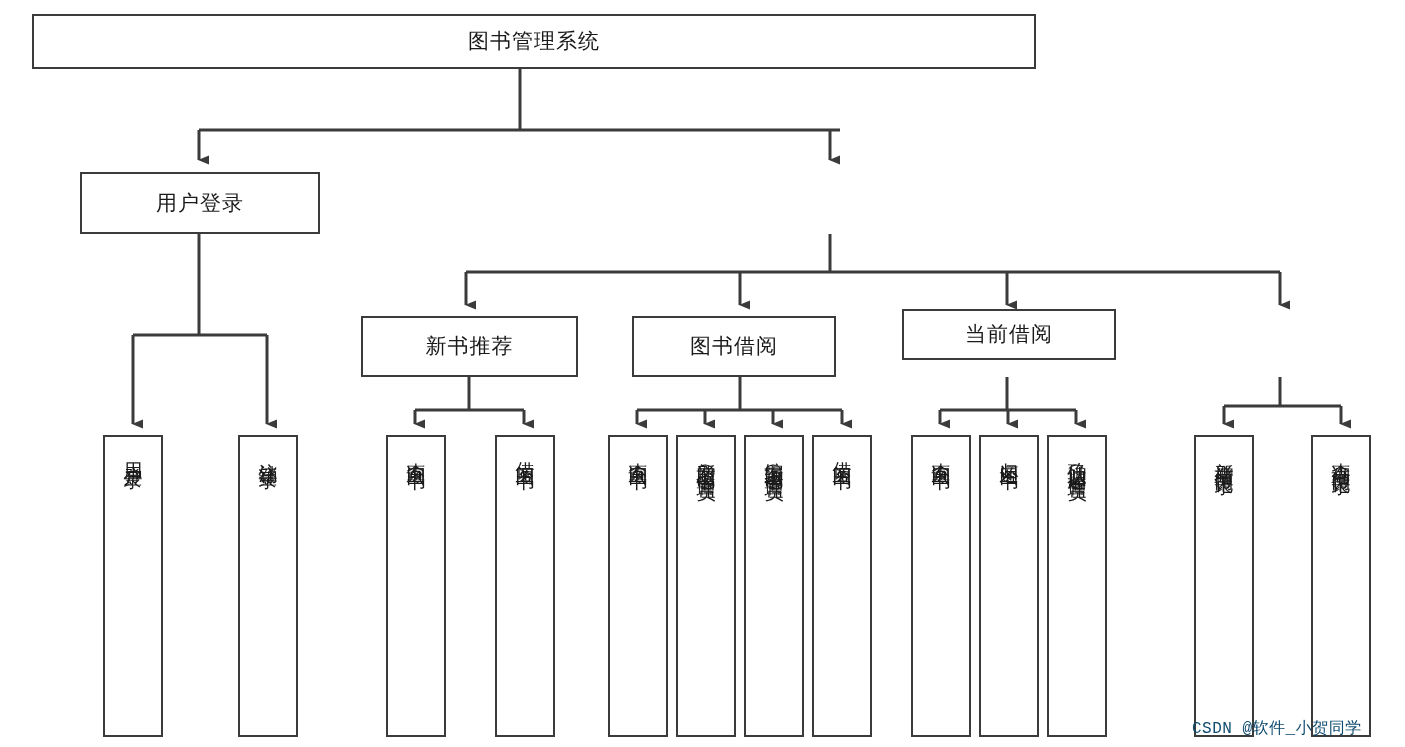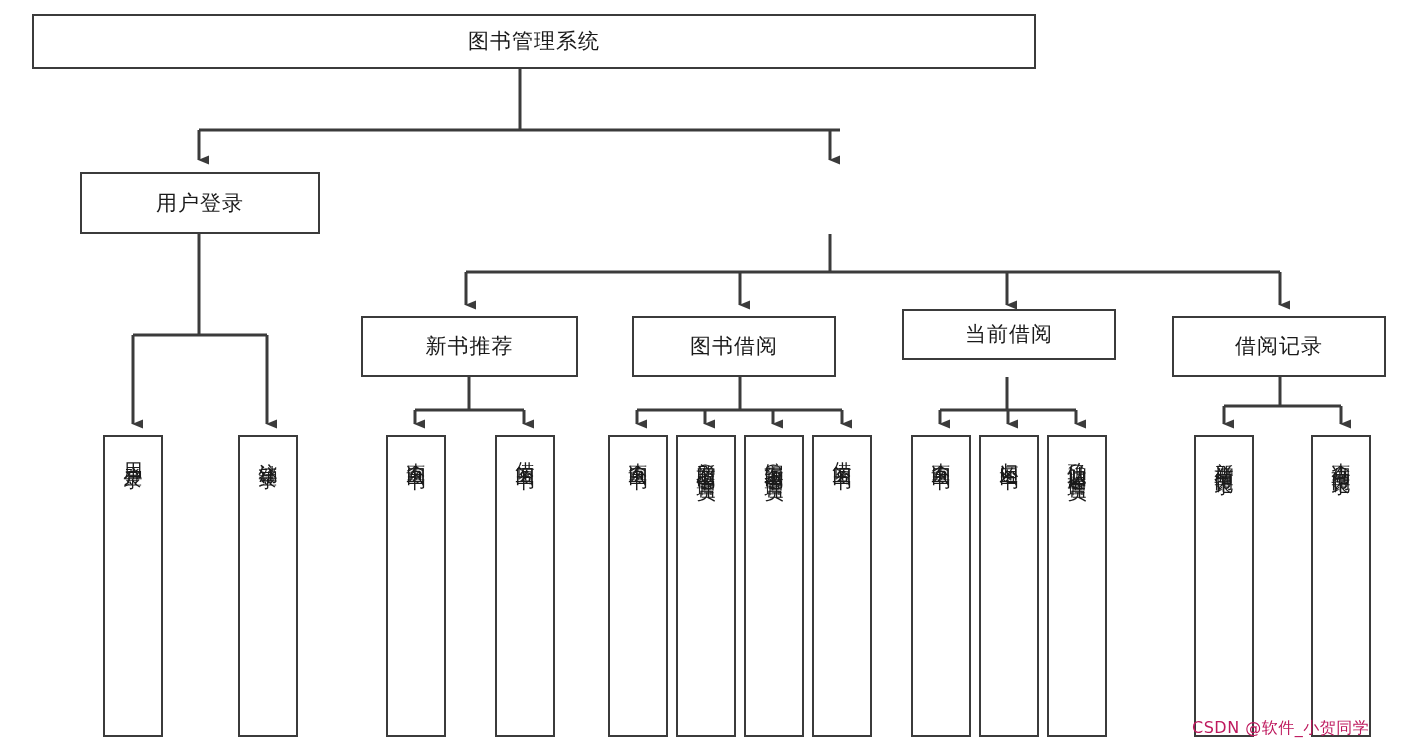--- a/index.html
+++ b/index.html
@@ -53,23 +53,24 @@
     writing-mode: vertical-rl;
     text-orientation: upright;
     font-size: 19px;
     letter-spacing: 3px;
     line-height: 1.05;
     white-space: nowrap;
   }
   .watermark {
     position: absolute;
     font-size: 16px;
-    color: #be185d;
+    color: #0c4a6e;
     white-space: nowrap;
     letter-spacing: 0.5px;
+    font-family: Liberation Mono, monospace;
   }
 </style>
 </head>
 <body>
 
 <div id="canvas">
 
   <svg class="edges" viewBox="0 0 1405 747">
     <defs>
       <marker id="arrow" markerWidth="10" markerHeight="11" refX="4.6" refY="10" orient="auto" markerUnits="userSpaceOnUse">
@@ -130,23 +131,20 @@
 
   <div class="node horizontal" style="left:632px; top:316px; width:204px; height:61px;">
     <span class="label">图书借阅</span>
   </div>
   <div class="node horizontal" style="left:361px; top:316px; width:217px; height:61px;">
     <span class="label">新书推荐</span>
   </div>
   <div class="node horizontal" style="left:902px; top:309px; width:214px; height:51px;">
     <span class="label">当前借阅</span>
   </div>
-  <div class="node horizontal" style="left:1172px; top:316px; width:214px; height:61px;">
-    <span class="label">借阅记录</span>
-  </div>
 
   <div class="node vertical" style="left:103px; top:435px; width:60px; height:302px;">
     <span class="label">用户登录</span>
   </div>
   <div class="node vertical" style="left:238px; top:435px; width:60px; height:302px;">
     <span class="label">注销登录</span>
   </div>
 
   <div class="node vertical" style="left:386px; top:435px; width:60px; height:302px;">
     <span class="label">查询图书</span>

